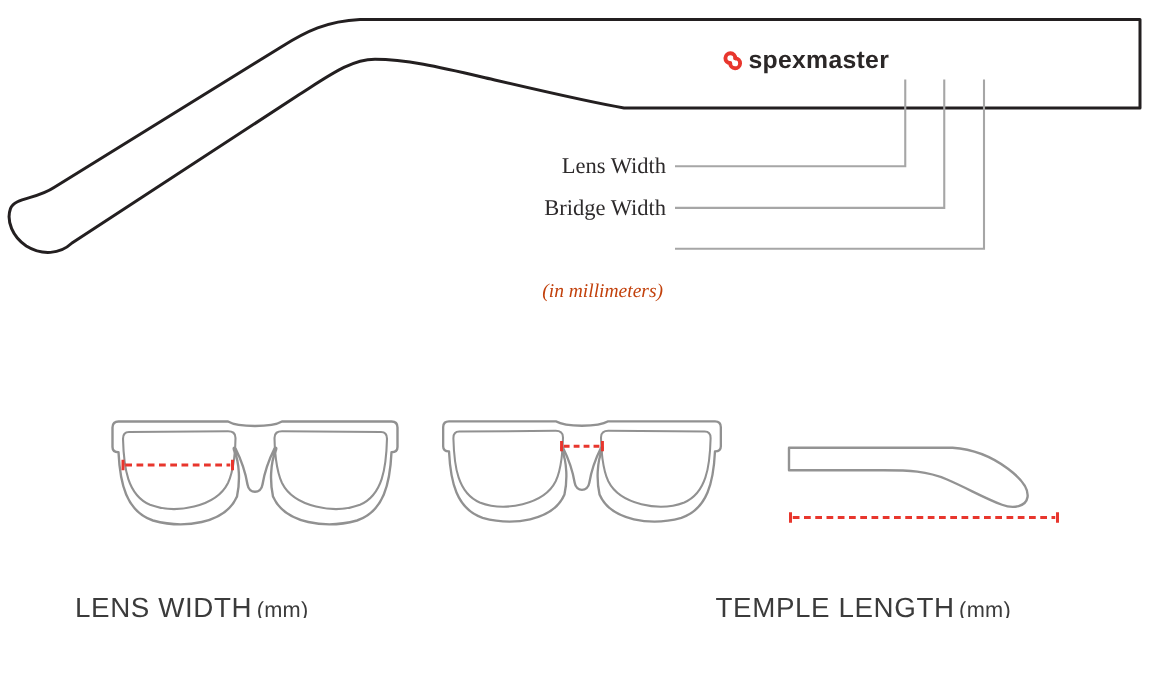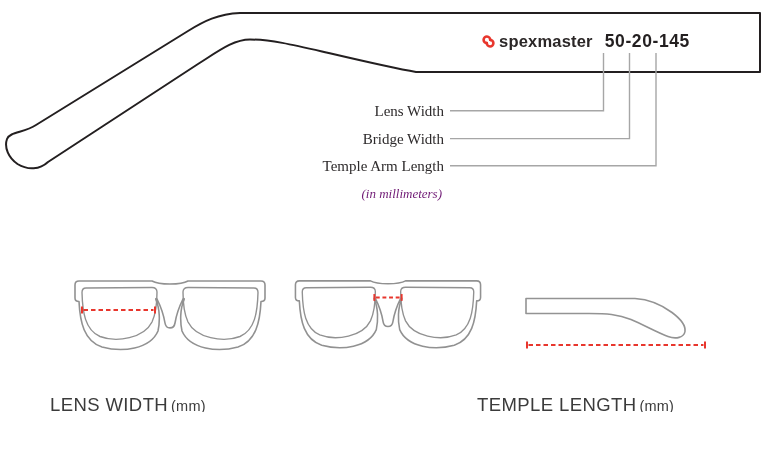--- a/index.html
+++ b/index.html
@@ -23,21 +23,21 @@
 
   
   .callout-label{
     right:324px;text-align:right;white-space:nowrap;
     font-family:"Liberation Serif","DejaVu Serif",serif;
     font-size:15px;color:#2d2a2b;line-height:15px;
   }
   .unit-note{
     right:326px;text-align:right;white-space:nowrap;
     font-family:"Liberation Serif","DejaVu Serif",serif;
-    font-style:italic;font-size:13px;color:#701a75;line-height:13px;
+    font-style:italic;font-size:13px;color:#c2410c;line-height:13px;
   }
 
   
   .measure-caption{
     top:394px;width:240px;text-align:left;white-space:nowrap;
     font-size:18.5px;color:#3b3b3b;letter-spacing:.4px;font-weight:400;
   }
   .measure-caption .unit{font-size:14.5px;margin-left:3px;letter-spacing:.2px;}
 
   .divider{left:226px;top:453px;width:325px;height:2px;background:#231f20;}
@@ -57,26 +57,24 @@
     <path d="M629.5,53 L629.5,138.6 L450,138.6" fill="none" stroke="#a6a6a6" stroke-width="1.4"></path>
     <path d="M656,53 L656,165.8 L450,165.8" fill="none" stroke="#a6a6a6" stroke-width="1.4"></path>
   </svg>
 
   <div class="abs brand-row">
     <svg width="15" height="15" viewBox="0 0 15 15">
       <path d="M9.2,5.9 A3.3,3.3 0 1 0 5.8,9.1" fill="none" stroke="#e8362d" stroke-width="2.6" stroke-linecap="round"></path>
       <path d="M5.8,9.1 A3.3,3.3 0 1 0 9.2,5.9" fill="none" stroke="#e8362d" stroke-width="2.6" stroke-linecap="round"></path>
     </svg>
     <span class="brand-text">spexmaster</span>
-    <span class="frame-size">50-20-145</span>
   </div>
 
   <div class="abs callout-label" style="top:103.5px;">Lens Width</div>
   <div class="abs callout-label" style="top:131.5px;">Bridge Width</div>
-  <div class="abs callout-label" style="top:158.5px;">Temple Arm Length</div>
   <div class="abs unit-note" style="top:186.5px;">(in millimeters)</div>
 
   <svg class="abs" style="left:70px;top:277px;" width="200" height="78" viewBox="0 0 200 78">
     <path d="M5,8 C5,5 6.5,4 9,4 L82,4 C89,8 111,8 118,4 L191,4
              C193.5,4 195,5.5 195,8 L195,21 C195,23.5 193.5,24.5 191,24.5
              C190,45 186,64 168,70 C148,75.5 120,72.5 112,54
              C110,45 110,32 114,23 C114.5,21.5 114,21 113,22
              C109,30 106,40 105,46 C104,52.5 96,52.5 95,46
              C94,40 91,30 87,22 C86,21 85.5,21.5 86,23
              C90,32 90,45 88,54 C80,72.5 52,75.5 32,70

